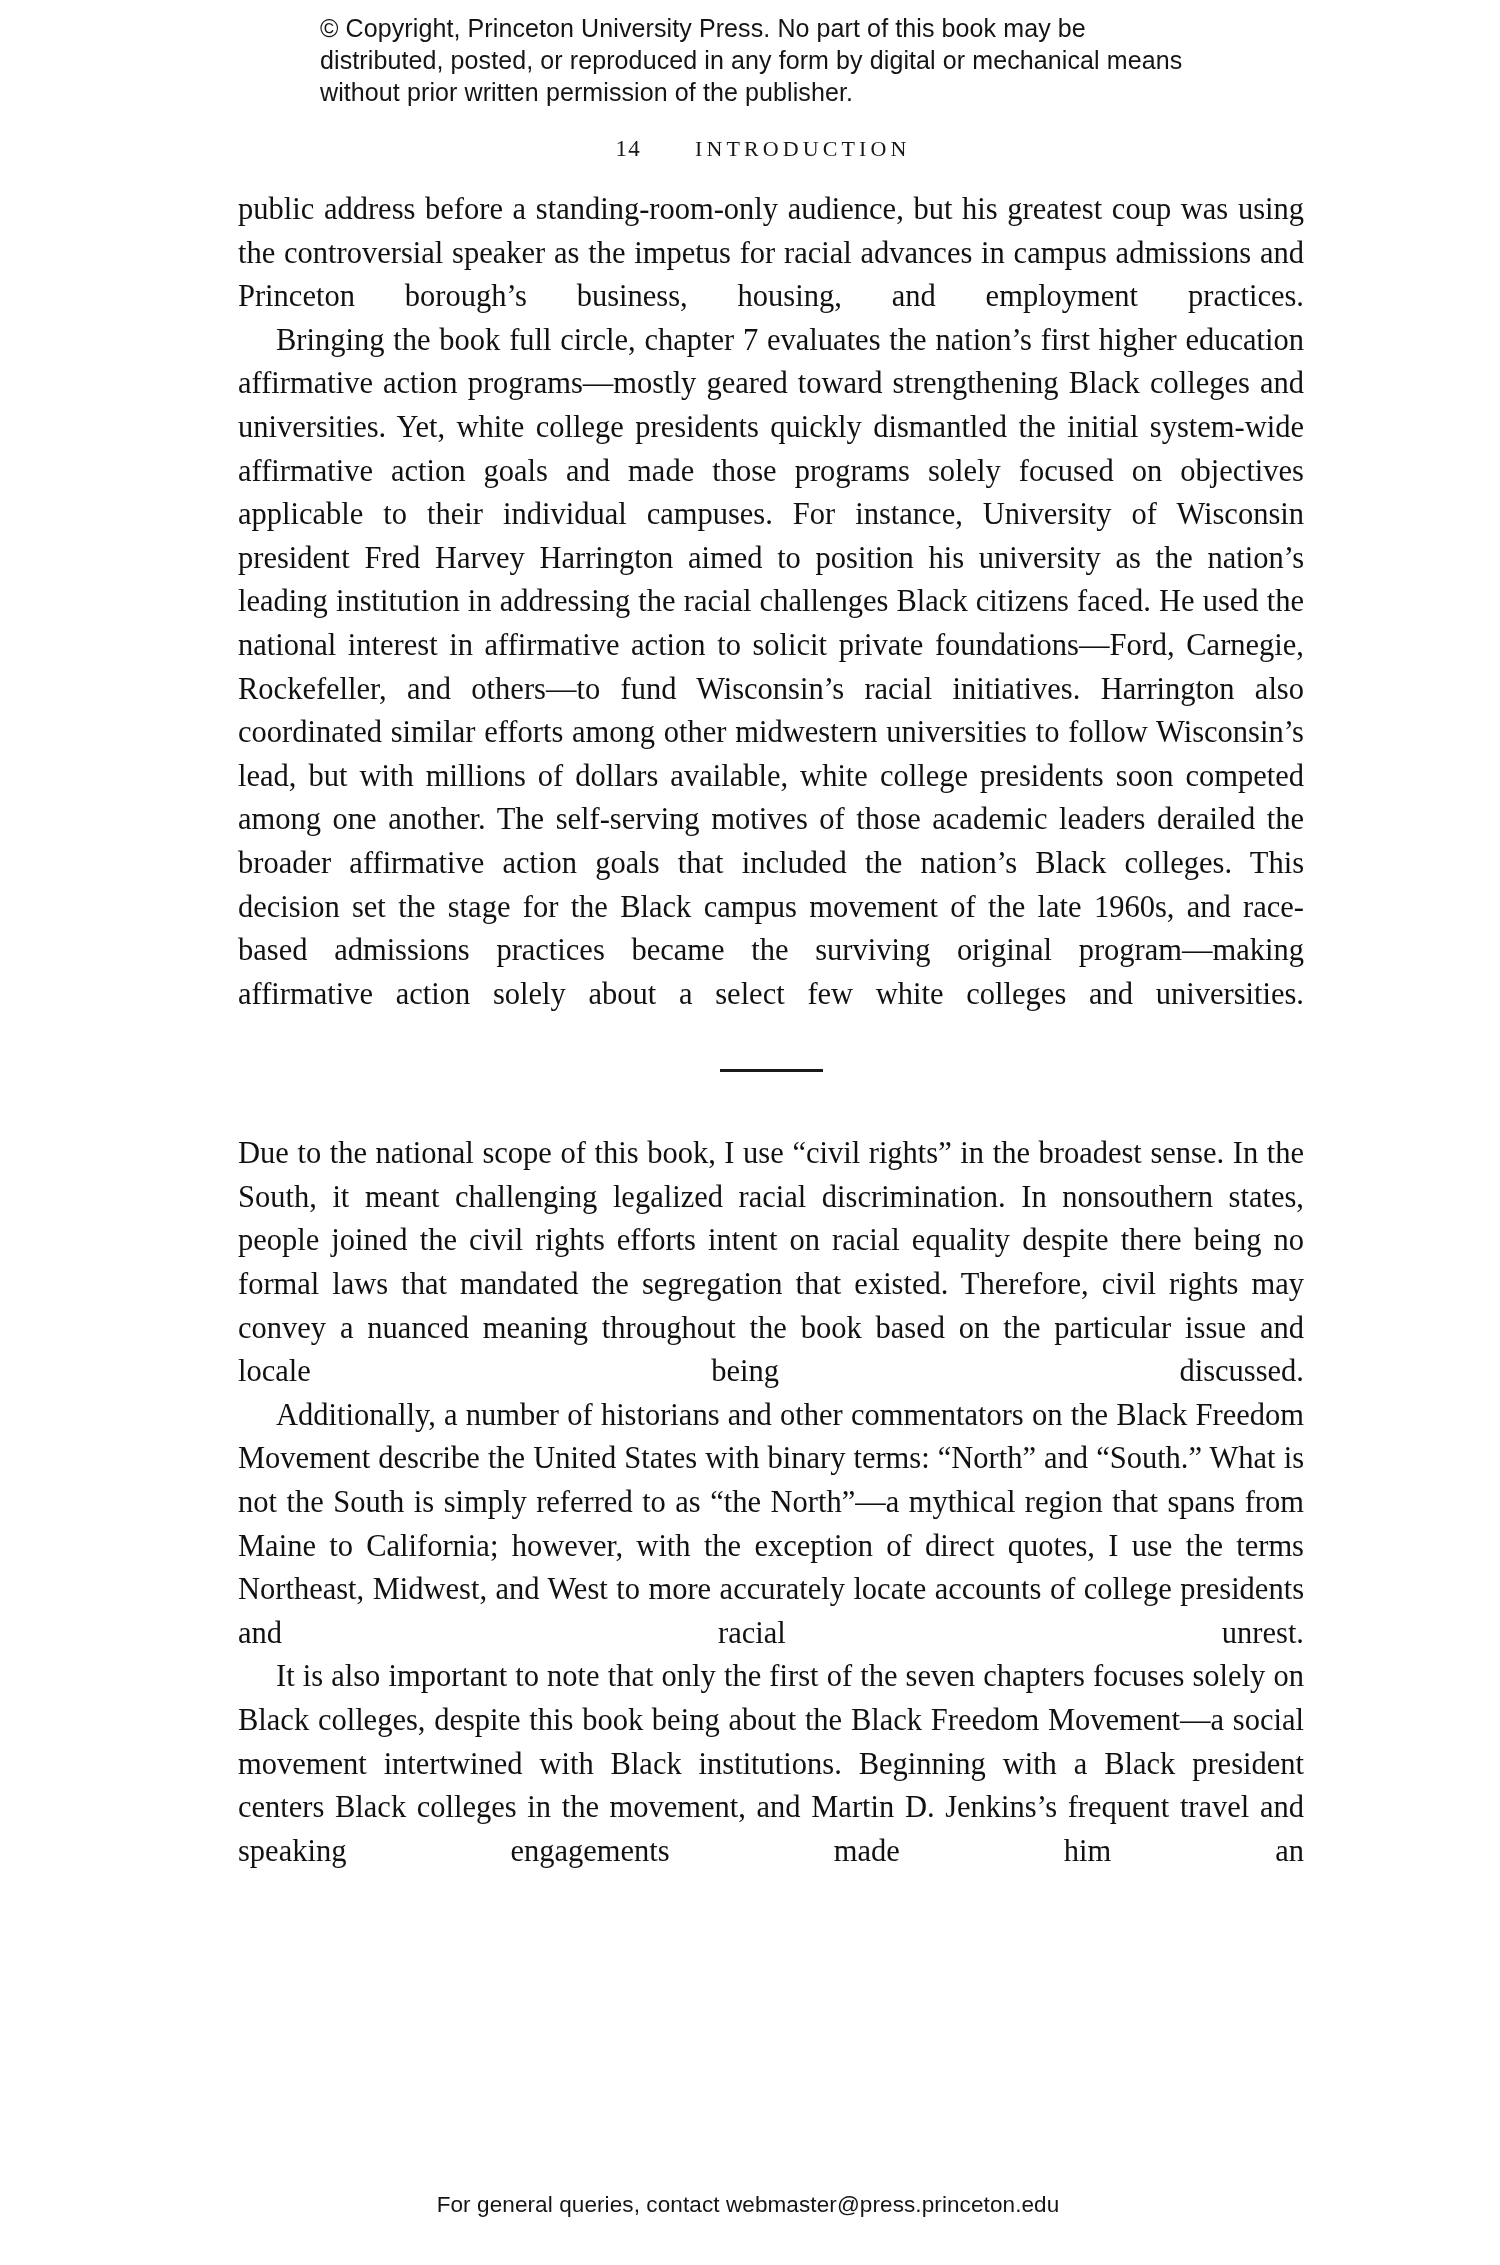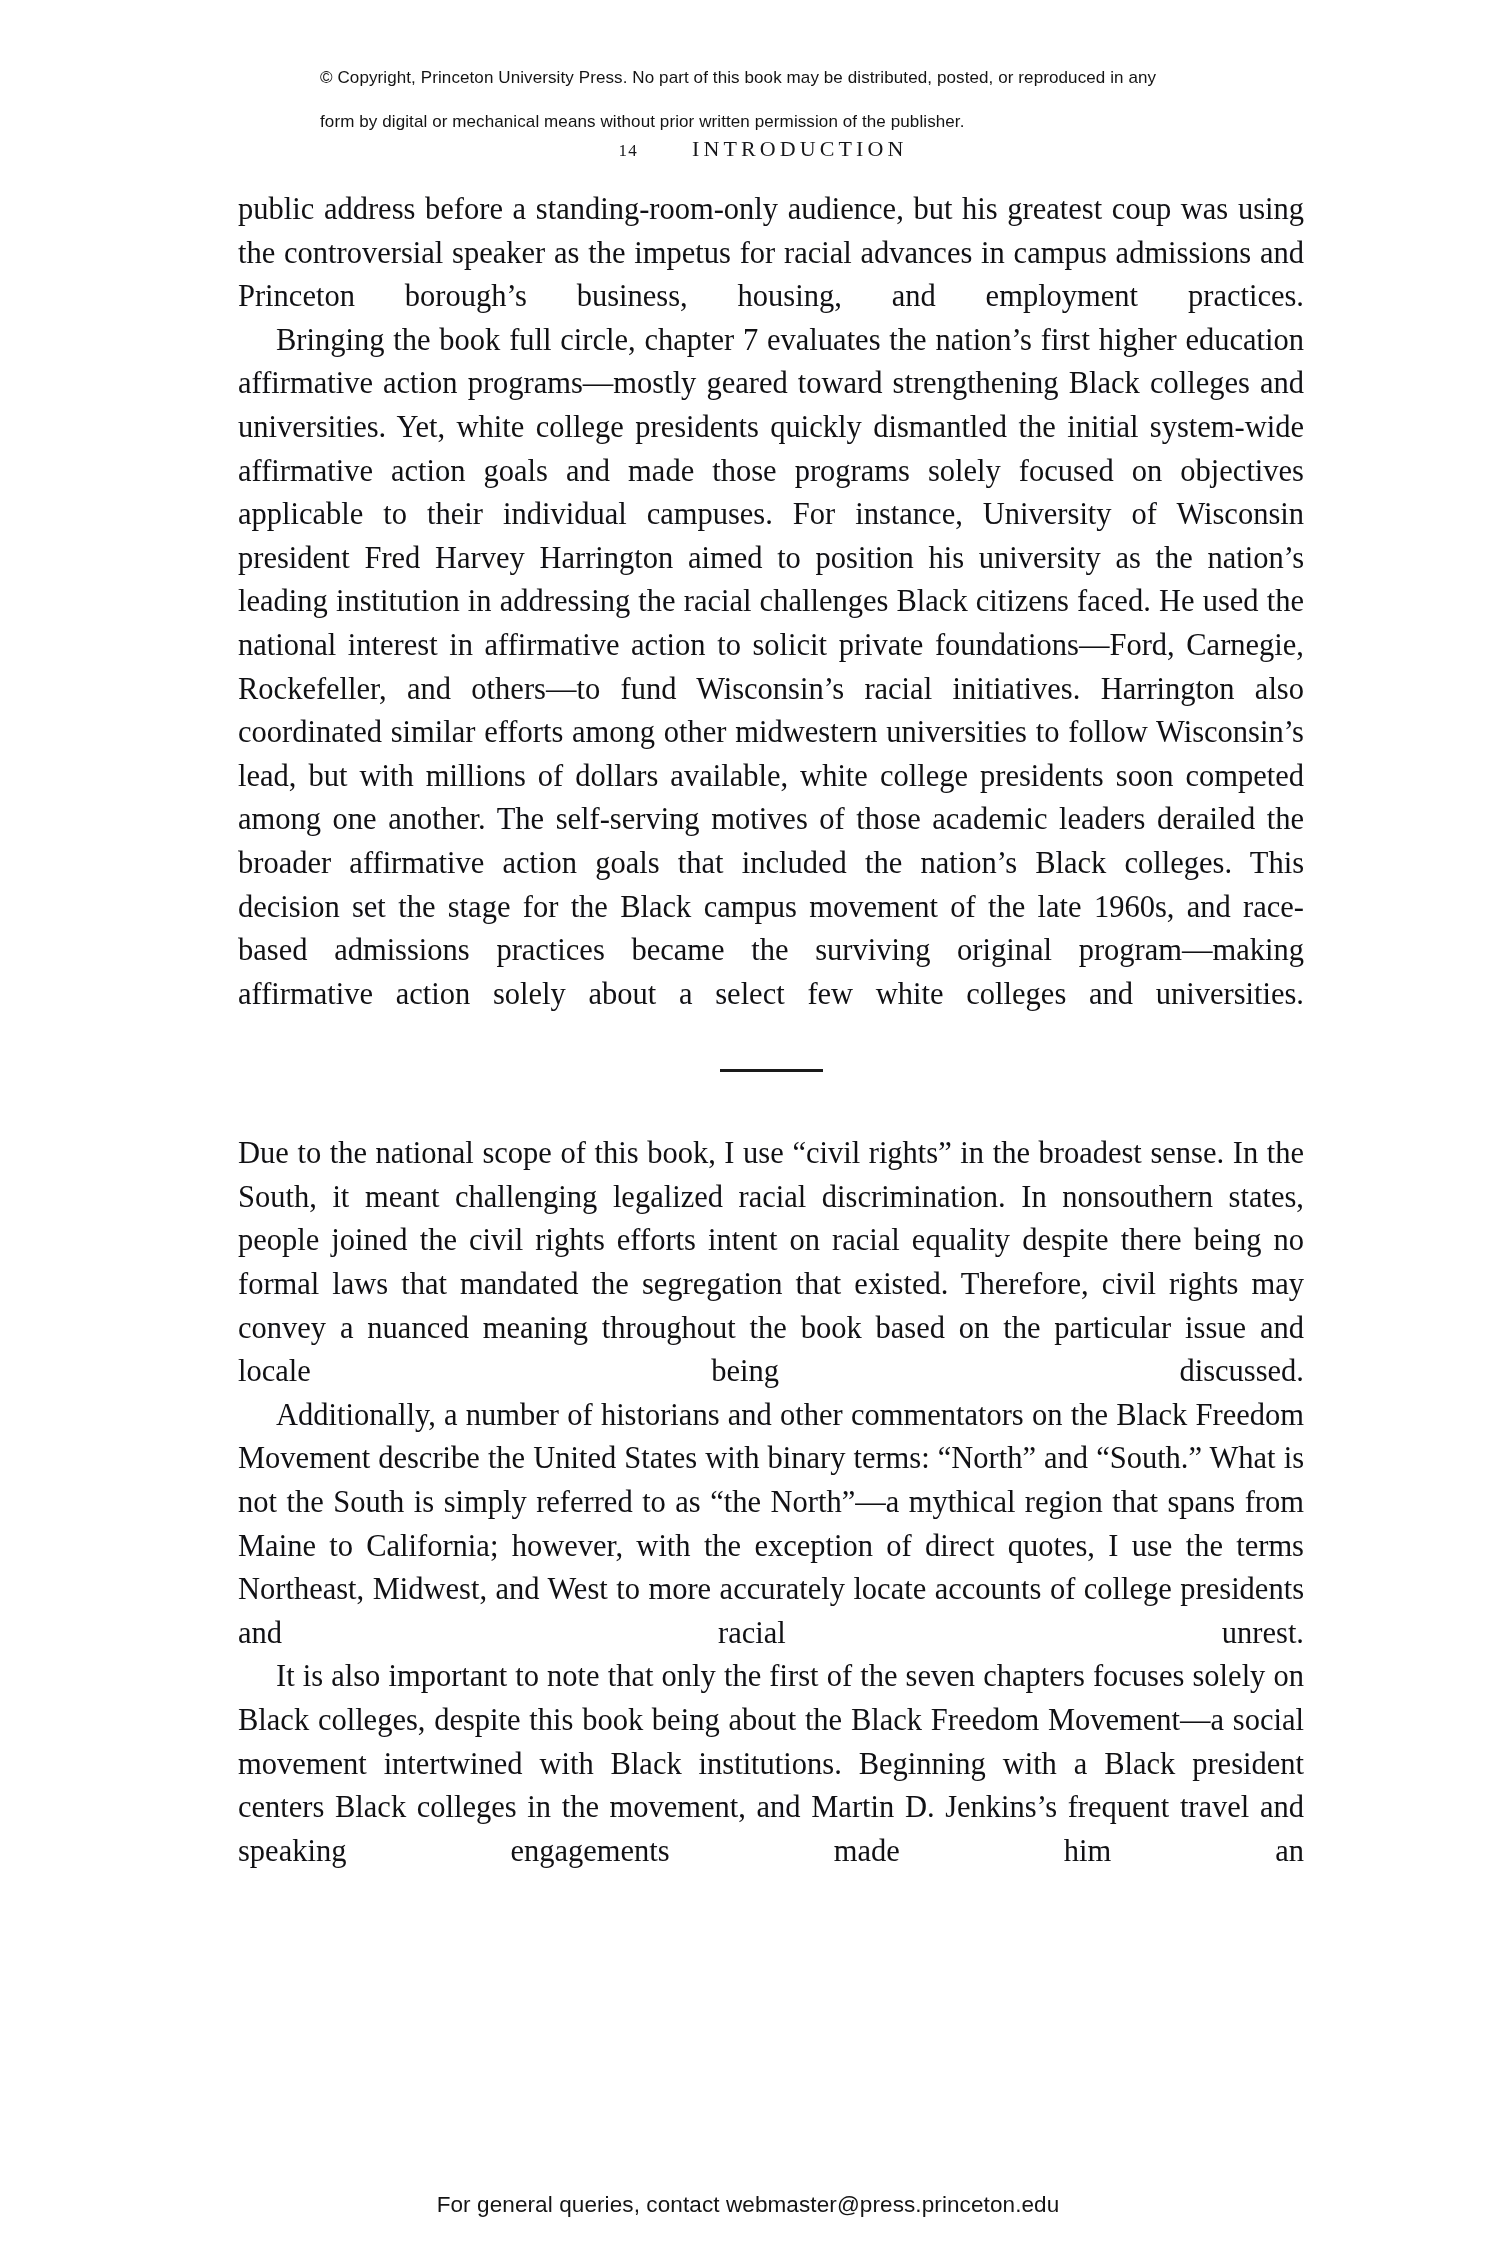--- a/index.html
+++ b/index.html
@@ -18,41 +18,40 @@
     color: #0d0d0d;
   }
 
   
   .copyright-notice {
     position: absolute;
     left: 320px;
     top: 12px;
     width: 870px;
     font-family: "Liberation Sans", "DejaVu Sans", sans-serif;
-    font-size: 17px;
-    line-height: 44px;
+    font-size: 25px;
+    line-height: 32px;
     color: #141414;
     letter-spacing: 0.1px;
     text-align: left;
-    margin-top: 44px;
   }
 
   
   .running-head {
     position: absolute;
     left: 231px;
     top: 136px;
     width: 1064px;
     text-align: center;
     font-size: 23px;
     color: #17171a;
     white-space: nowrap;
   }
   .running-head .folio {
-    font-size: 17px;
+    font-size: 23px;
     letter-spacing: 1.2px;
   }
   .running-head .rh-gap {
     display: inline-block;
     width: 22px;
   }
   .running-head .rh-title {
     font-size: 22px;
     letter-spacing: 4.1px;
     margin-left: 32px;

